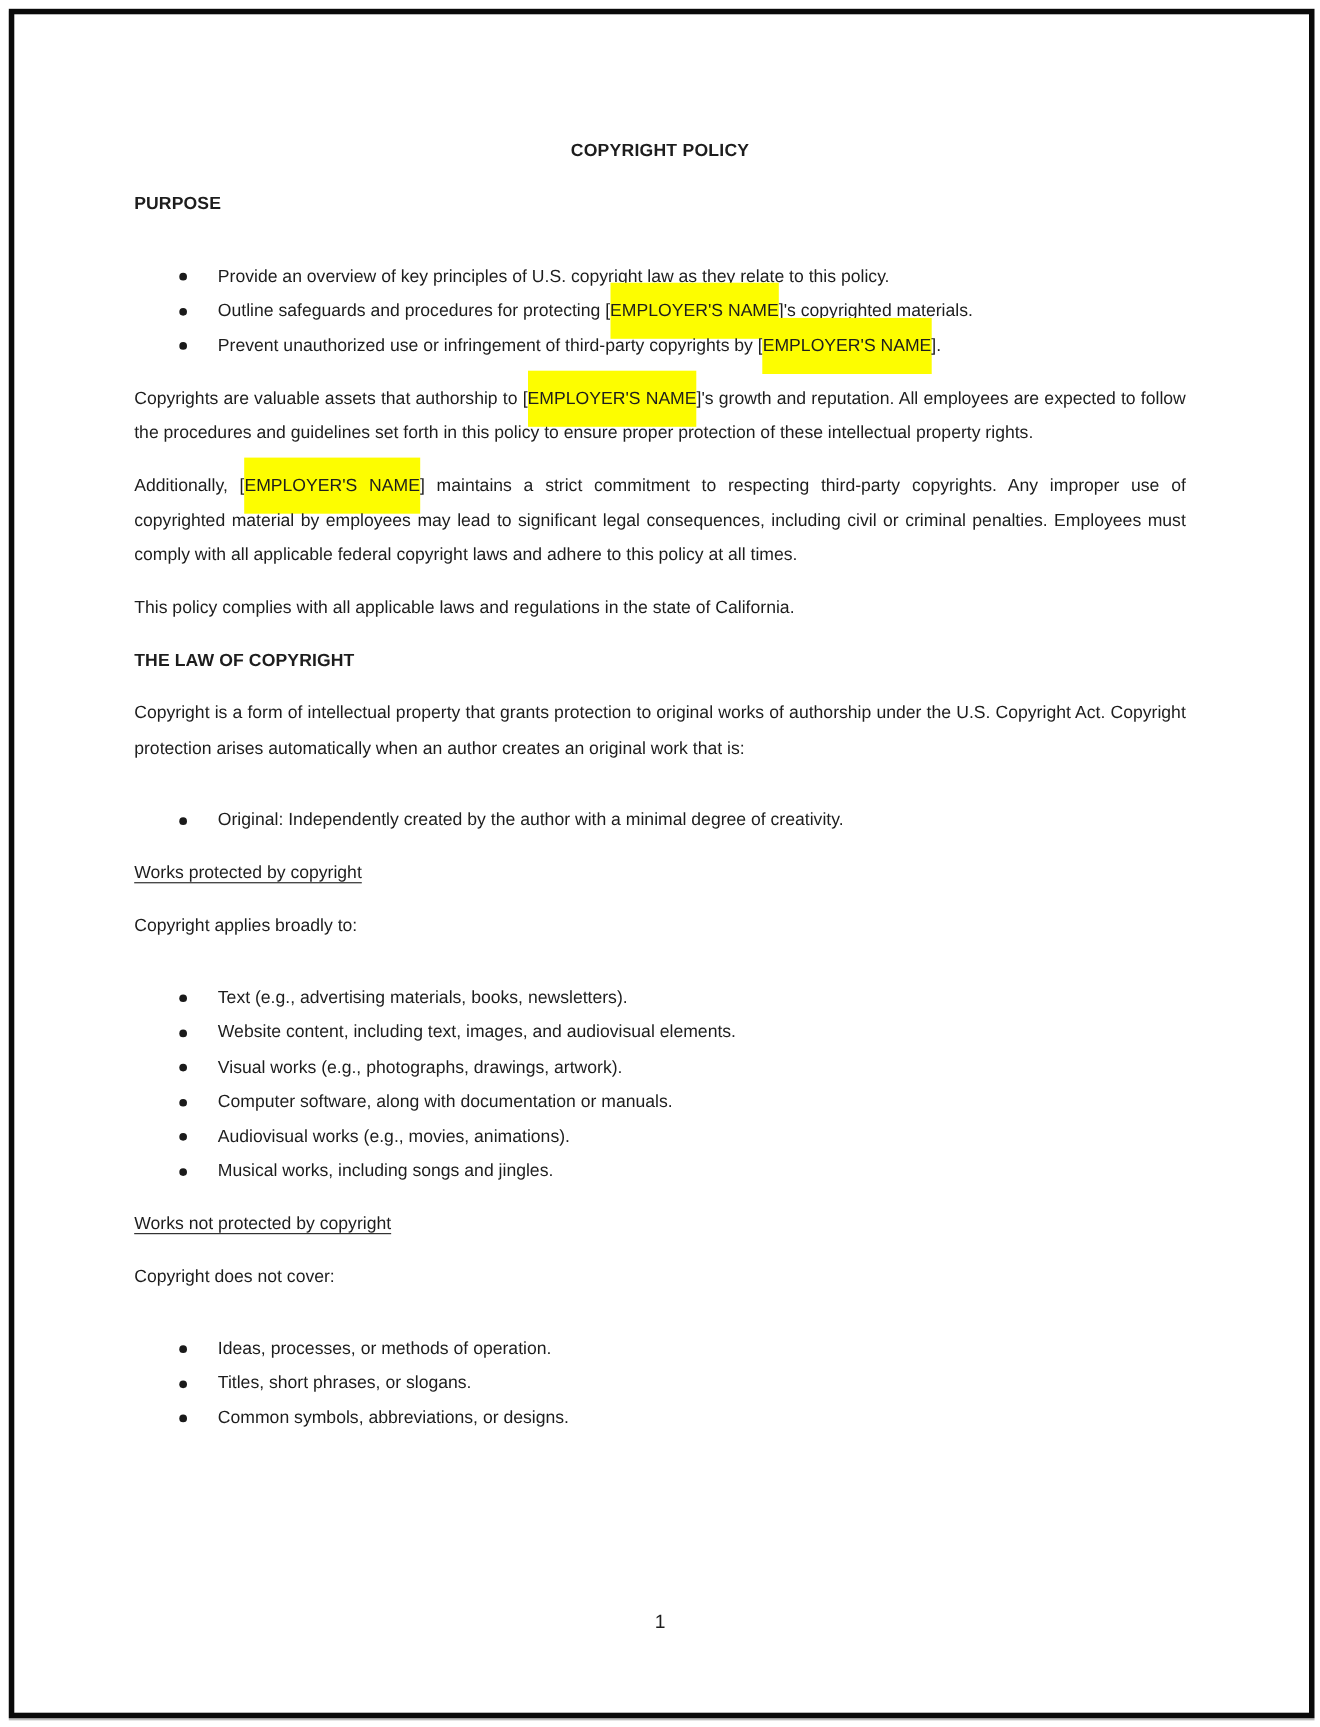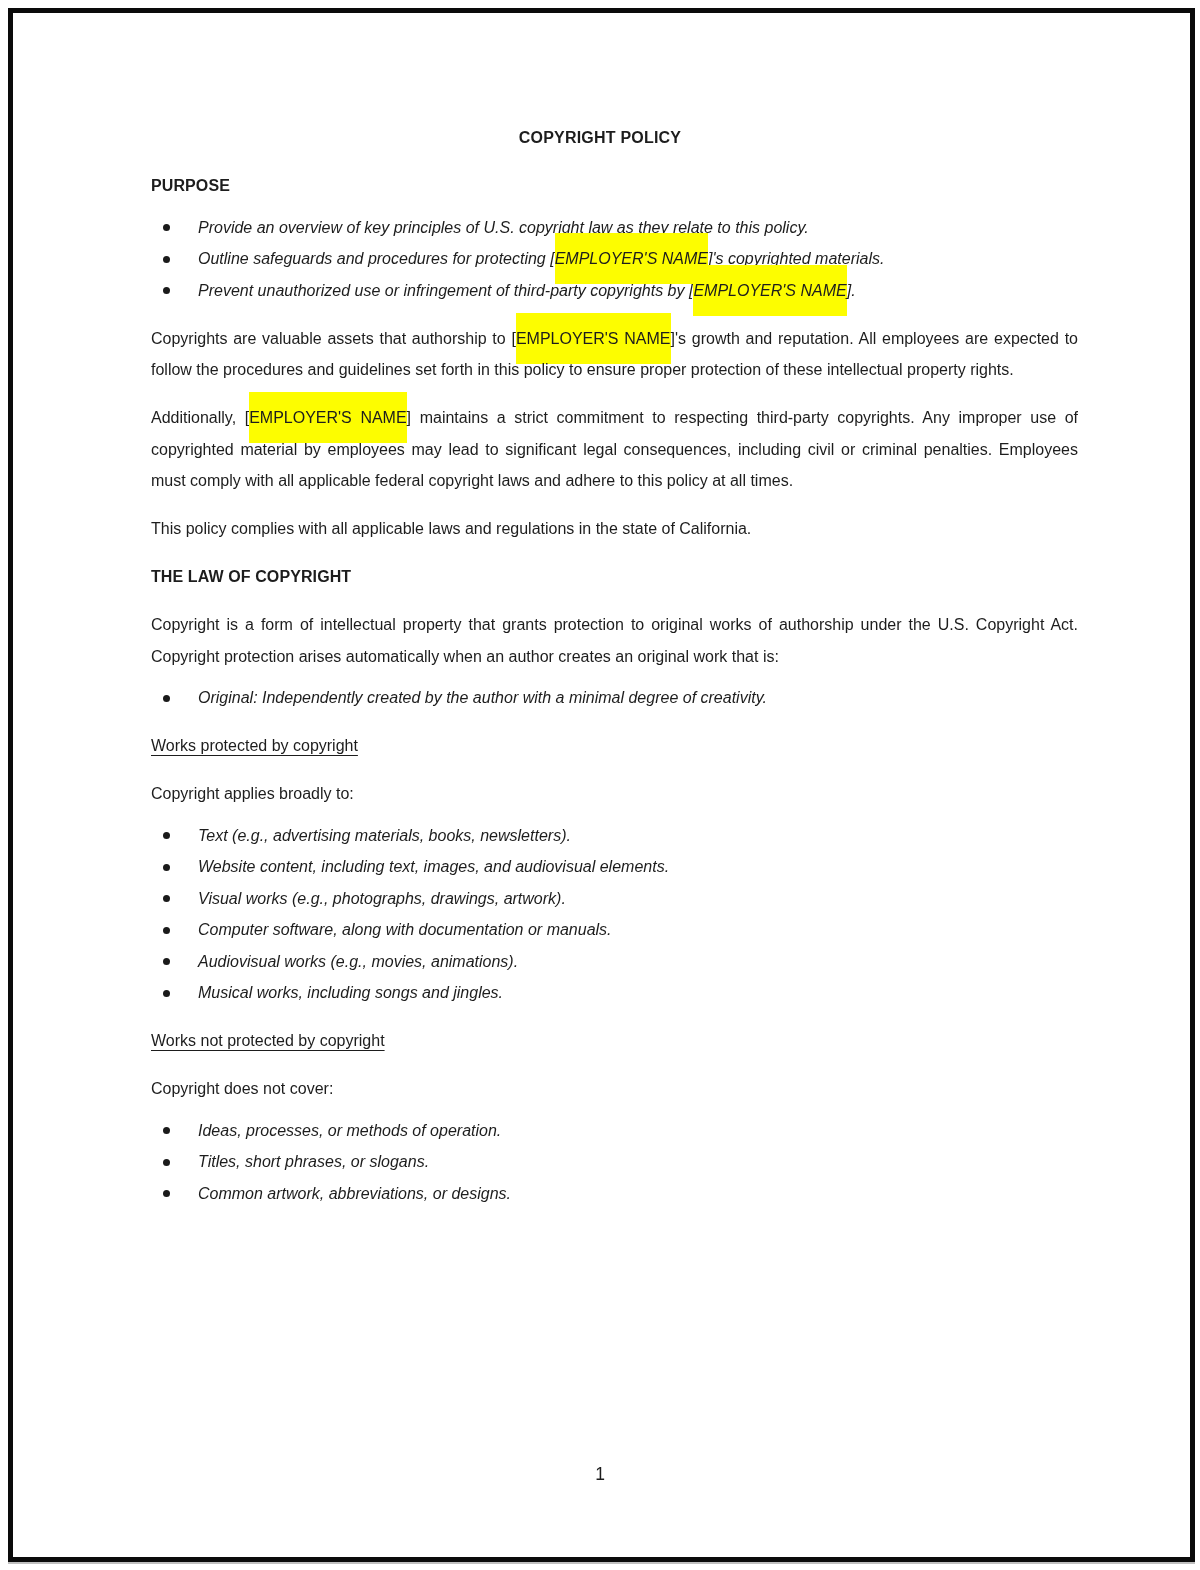--- a/index.html
+++ b/index.html
@@ -26,21 +26,20 @@
   .content {
     position: absolute;
     left: 122px;
     right: 122px;
     top: 122px;
     font-size: 16px;
     line-height: 31.5px;
   }
   .content > * + * {
     margin-top: 16.5px;
-    margin-left: 29px;
   }
   .doc-title {
     text-align: center;
     font-weight: 700;
     letter-spacing: 0.2px;
   }
   .doc-heading {
     font-weight: 700;
     letter-spacing: 0.1px;
   }
@@ -50,23 +49,22 @@
     text-underline-offset: 4px;
   }
   .doc-para {
     text-align: left;
   }
   .doc-para.justify {
     text-align: justify;
   }
   ul.doc-list {
     list-style: none;
-    margin: 10px 0 0 0;
+    margin: 34px 0 0 0;
     padding: 0;
-    font-style: italic;
   }
   ul.doc-list li {
     position: relative;
     padding-left: 76px;
   }
   ul.doc-list .bullet {
     position: absolute;
     left: 41px;
     top: 12.5px;
     width: 7px;
@@ -118,17 +116,17 @@
       <li><span class="bullet"></span><span>Visual works (e.g., photographs, drawings, artwork).</span></li>
       <li><span class="bullet"></span><span>Computer software, along with documentation or manuals.</span></li>
       <li><span class="bullet"></span><span>Audiovisual works (e.g., movies, animations).</span></li>
       <li><span class="bullet"></span><span>Musical works, including songs and jingles.</span></li>
     </ul>
     <div class="doc-subheading">Works not protected by copyright</div>
     <div class="doc-para"><span>Copyright does not cover:</span></div>
     <ul class="doc-list">
       <li><span class="bullet"></span><span>Ideas, processes, or methods of operation.</span></li>
       <li><span class="bullet"></span><span>Titles, short phrases, or slogans.</span></li>
-      <li><span class="bullet"></span><span>Common artwork, abbreviations, or designs.</span></li>
+      <li><span class="bullet"></span><span>Common symbols, abbreviations, or designs.</span></li>
     </ul>
   </div>
 
 <div class="page-number">1</div>
 
 </body></html>

